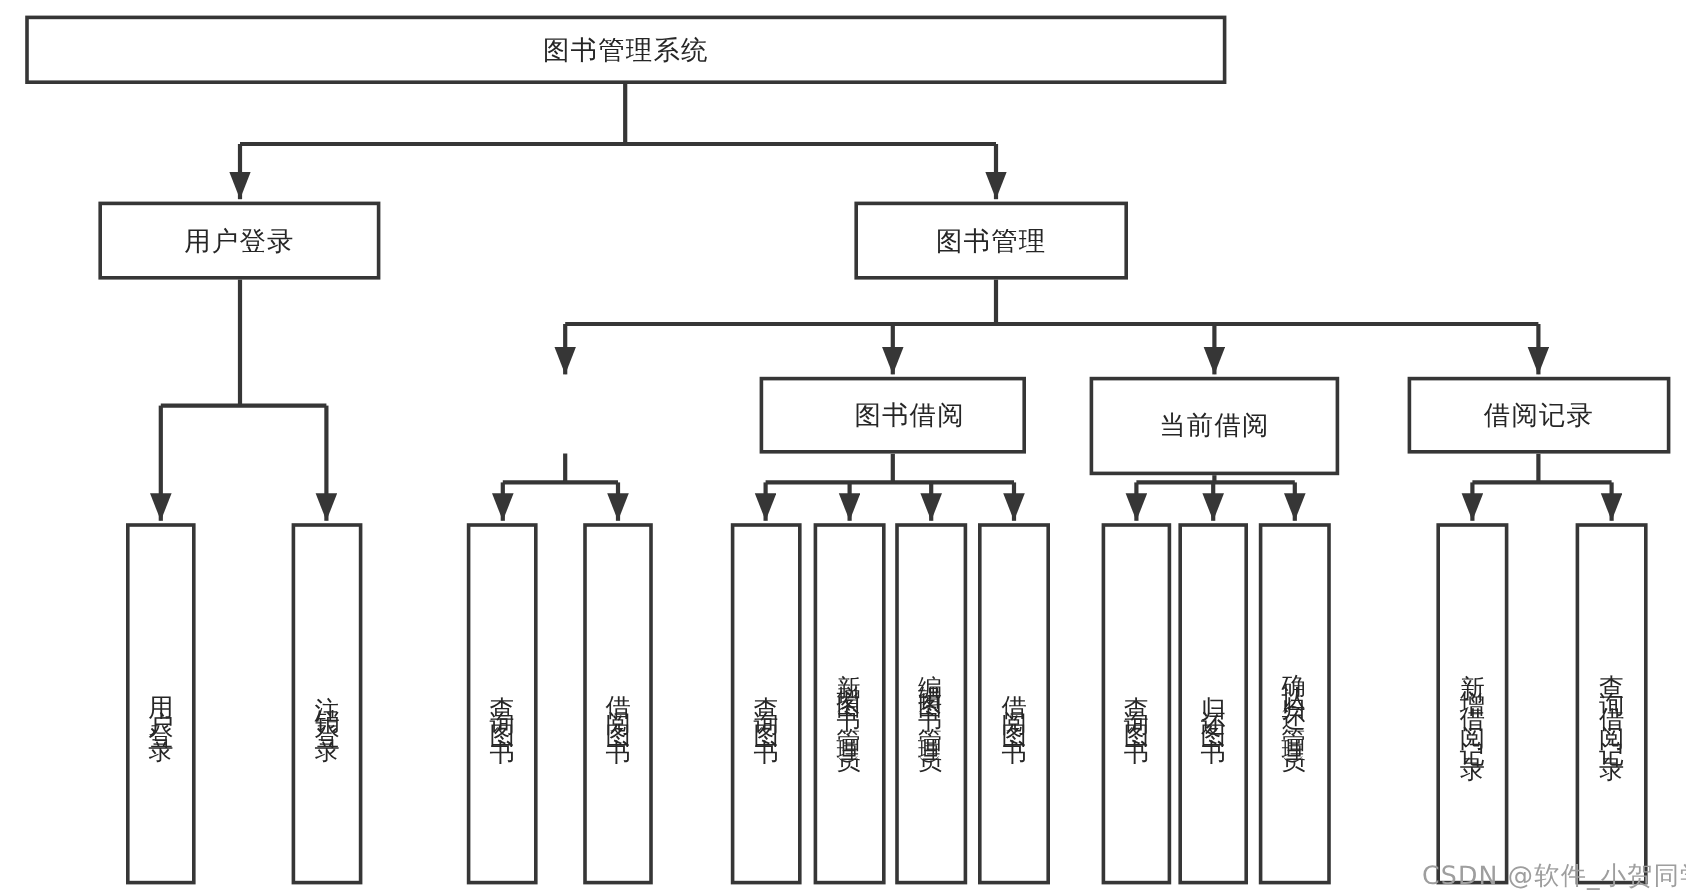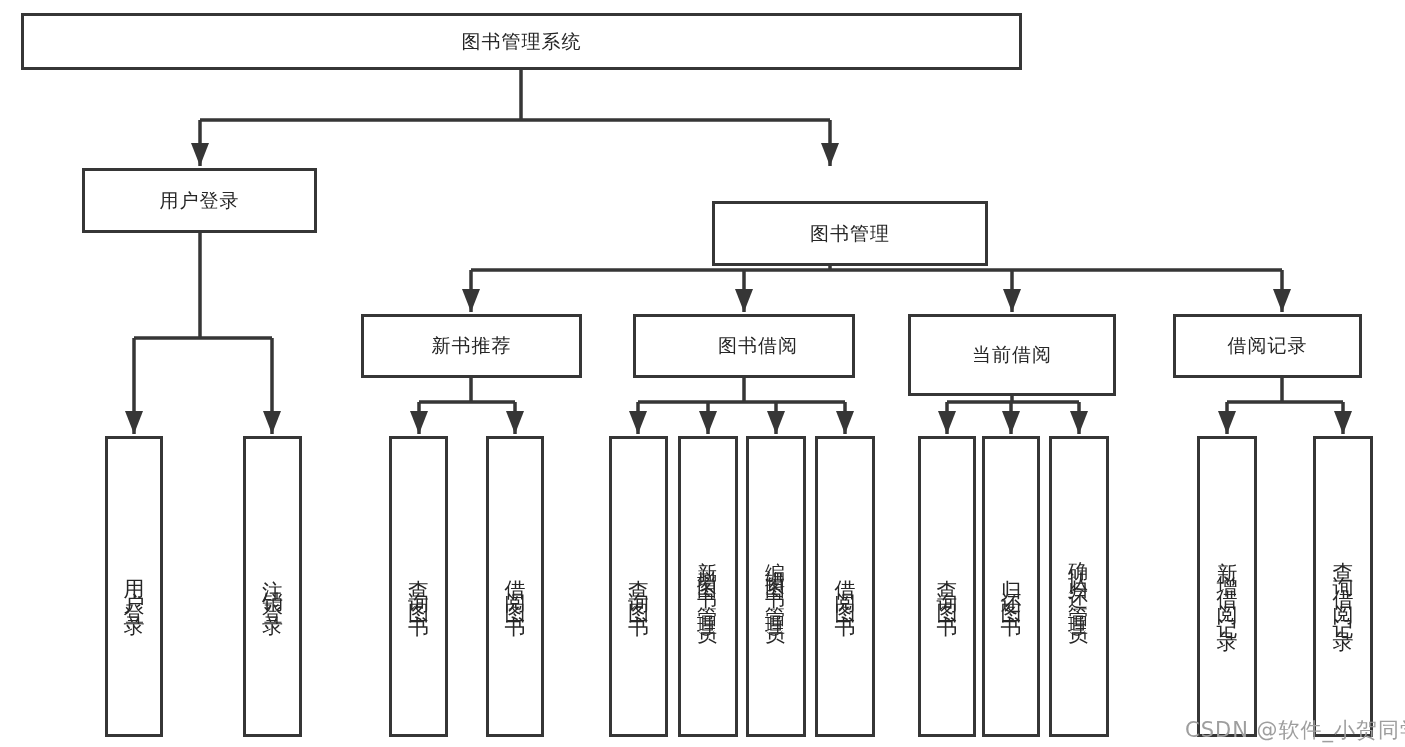--- a/index.html
+++ b/index.html
@@ -20,21 +20,21 @@
   .wires path,.wires line{stroke:var(--line);stroke-width:3.5;fill:none;}
   .box{
     position:absolute;
     box-sizing:border-box;
     border:3px solid var(--line);
     background:#fff;
     display:flex;align-items:center;justify-content:center;
     color:var(--text);
     z-index:2;
   }
-  .hlabel{font-size:19px;letter-spacing:1px;white-space:nowrap;}
+  .hlabel{font-size:22px;letter-spacing:1px;white-space:nowrap;}
   .leaf{top:436px;height:301px;}
   .vtext{
     writing-mode:vertical-rl;
     text-orientation:mixed;
     font-size:21px;
     letter-spacing:12px;
     white-space:nowrap;
   }
   .v6{letter-spacing:14px;}
   .vlong{font-size:20px;letter-spacing:9px;}
@@ -108,34 +108,31 @@
     </g>
   </svg>
 
   <div class="box" style="left:21px;top:13px;width:1001px;height:57px;">
     <span class="hlabel">图书管理系统</span>
   </div>
 
   <div class="box" style="left:82px;top:168px;width:235px;height:65px;">
     <span class="hlabel">用户登录</span>
   </div>
-  <div class="box" style="left:712px;top:168px;width:276px;height:65px;margin-top:33px;">
+  <div class="box" style="left:712px;top:168px;width:228px;height:65px;">
     <span class="hlabel">图书管理</span>
   </div>
 
-  <div class="box" style="left:361px;top:314px;width:221px;height:64px;">
-    <span class="hlabel">新书推荐</span>
-  </div>
   <div class="box" style="left:633px;top:314px;width:222px;height:64px;padding-left:28px;">
     <span class="hlabel">图书借阅</span>
   </div>
   <div class="box" style="left:908px;top:314px;width:208px;height:82px;">
     <span class="hlabel">当前借阅</span>
   </div>
-  <div class="box" style="left:1173px;top:314px;width:189px;height:64px;">
+  <div class="box" style="left:1173px;top:314px;width:219px;height:64px;">
     <span class="hlabel">借阅记录</span>
   </div>
 
   <div class="box leaf" style="left:105px;width:58px;">
     <span class="vtext">用户登录</span>
   </div>
   <div class="box leaf" style="left:243px;width:59px;">
     <span class="vtext">注销登录</span>
   </div>
 

